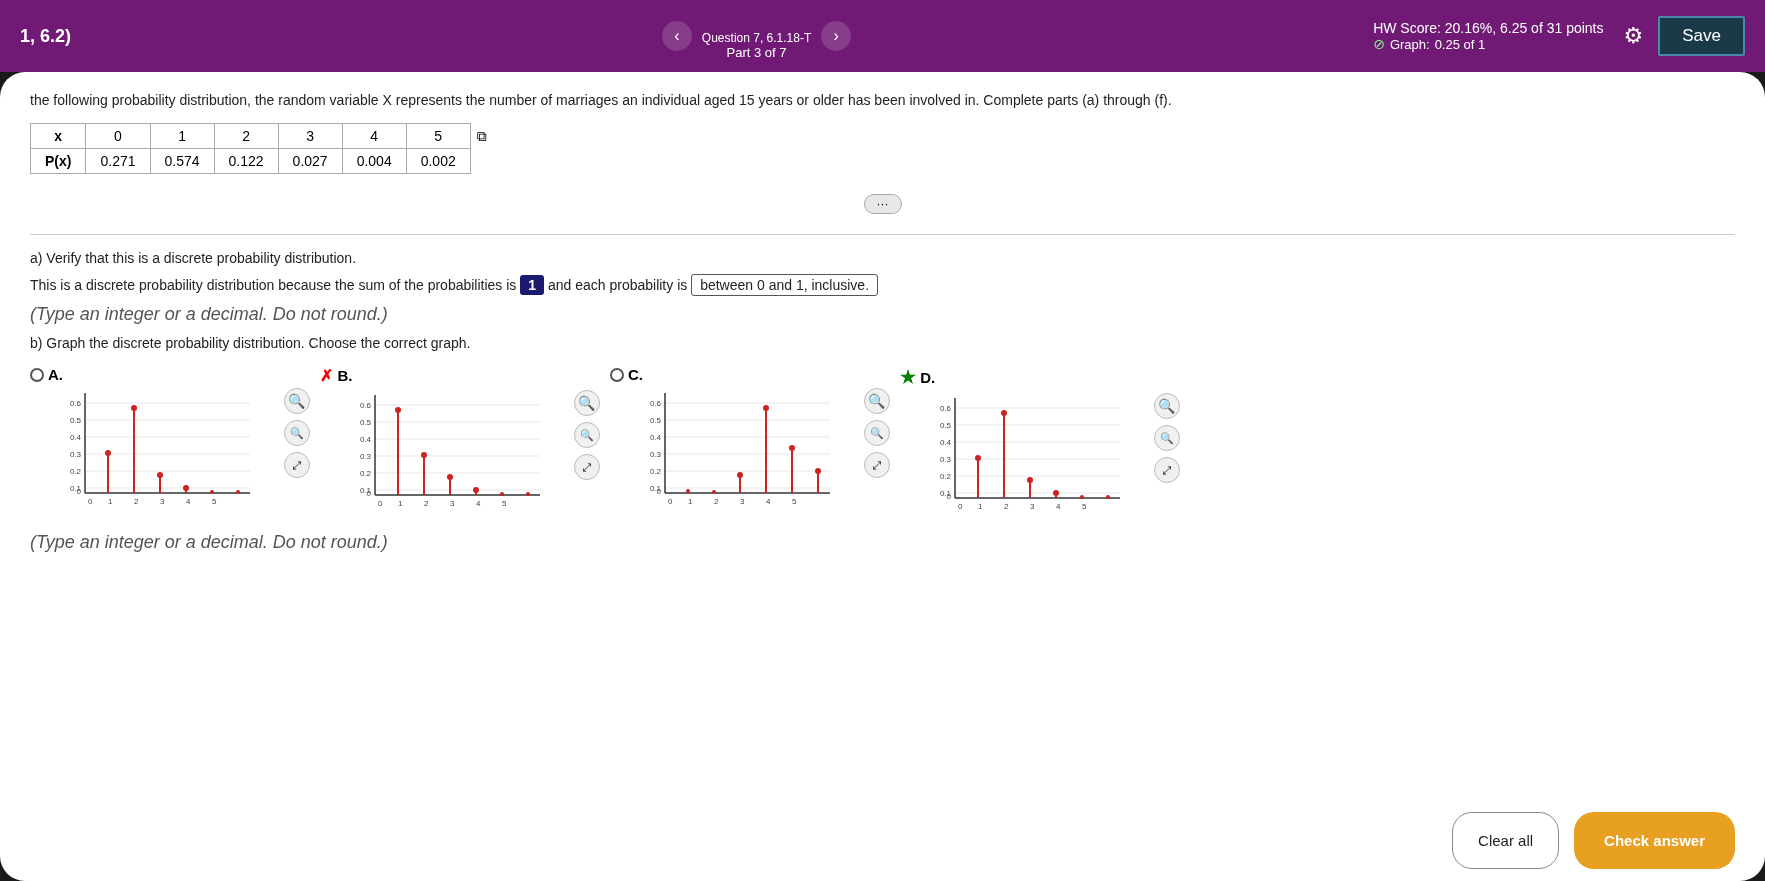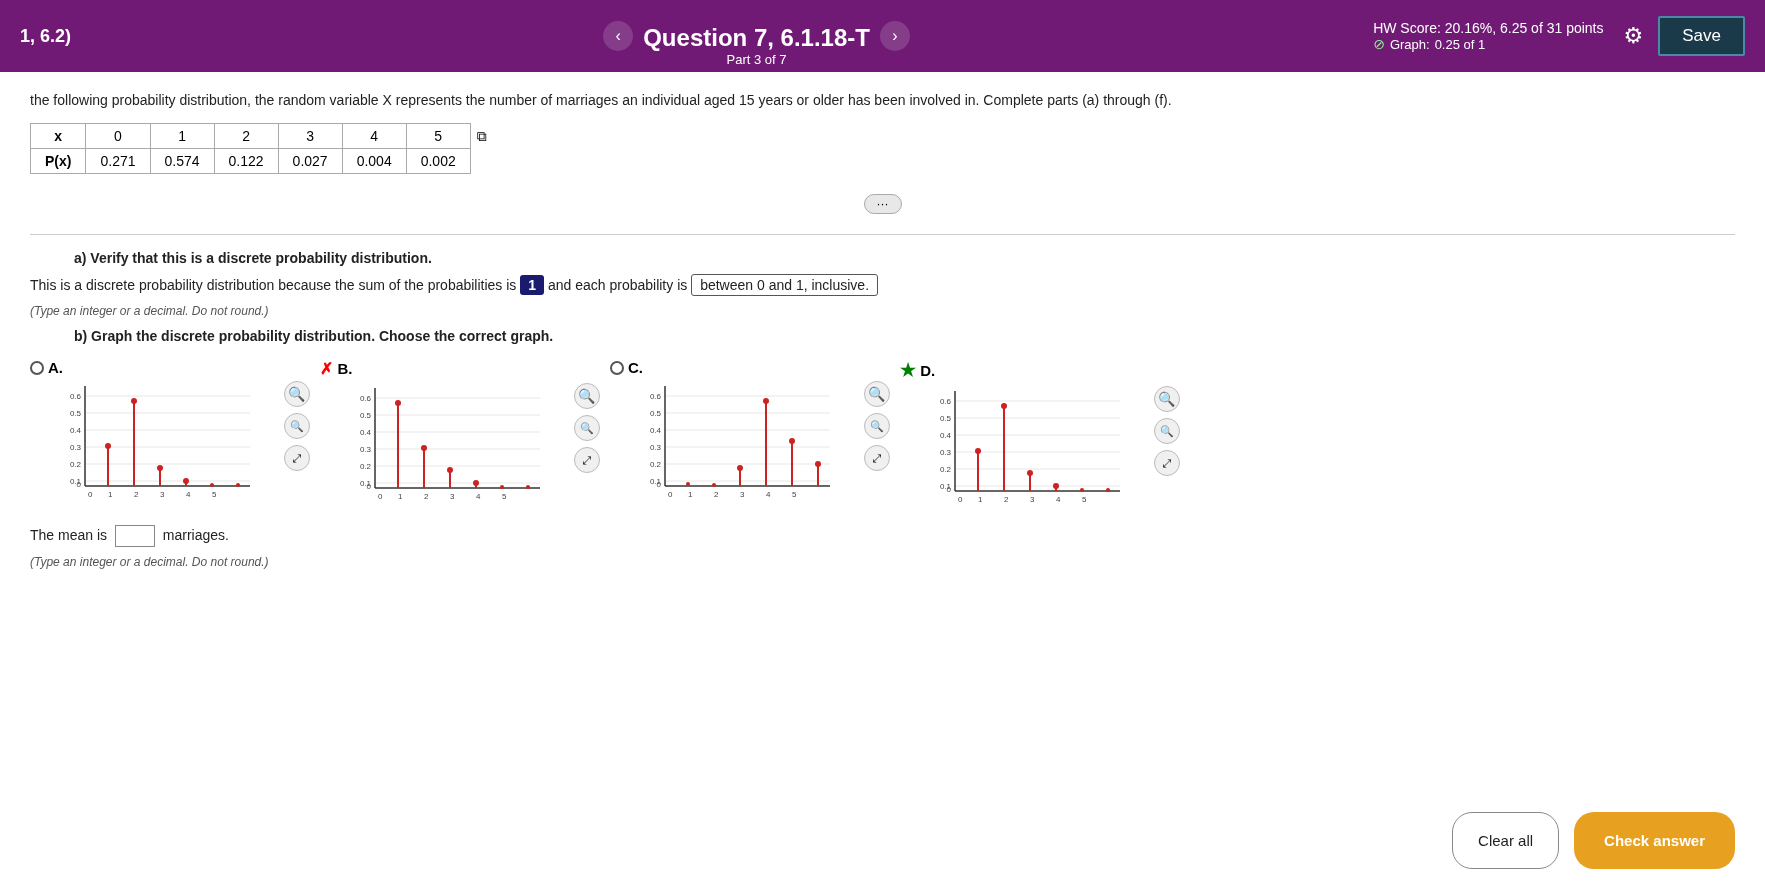--- a/index.html
+++ b/index.html
@@ -37,22 +37,22 @@
       cursor: pointer;
       font-size: 16px;
       display: flex;
       align-items: center;
       justify-content: center;
     }
     .question-title {
       text-align: center;
     }
     .question-title .main {
-      font-size: 24px;
-      font-weight: bold;
+      font-size: 12px;
+      font-weight: normal;
       margin-top: 18px;
     }
     .question-title .sub {
       font-size: 13px;
     }
     .header-score {
       text-align: right;
       margin-right: 20px;
     }
     .header-score .score-line {
@@ -84,20 +84,21 @@
       border-radius: 2px;
       font-size: 17px;
       cursor: pointer;
     }
 
     
     .content {
       background: white;
       padding: 20px 30px;
       min-height: 809px;
+      border-radius: 25px;
     }
 
     .intro-text {
       font-size: 14px;
       margin-bottom: 15px;
       color: #222;
     }
 
     
     .prob-table {
@@ -131,25 +132,24 @@
       border-top: 1px solid #ccc;
       margin: 15px 0;
     }
 
     .section-text {
       font-size: 14px;
       color: #222;
       margin-bottom: 8px;
     }
     .section-text.bold {
-      font-weight: bold;
-      margin-left: 44px;
+      font-weight: normal;
     }
     .hint-text {
-      font-size: 12px;
+      font-size: 18px;
       color: #555;
       font-style: italic;
       margin-bottom: 10px;
     }
 
     
     .answer-highlight {
       display: inline-block;
       background: #1a1a6e;
       color: white;
@@ -543,25 +543,20 @@
           <button class="icon-btn">🔍</button>
           <button class="icon-btn" style="font-size:11px;">🔍</button>
           <button class="icon-btn" style="font-size:11px;">⤢</button>
         </div>
       </div>
     </div>
 
   </div>
 
   <div class="mean-section">
-    <p class="section-text">
-      <span>The mean is</span>
-      <span class="mean-input-box">&nbsp;</span>
-      <span>marriages.</span>
-    </p>
     <p class="hint-text">(Type an integer or a decimal. Do not round.)</p>
   </div>
 
 </div>
 
 <div class="bottom-bar">
   <button class="clear-all-btn">Clear all</button>
   <button class="check-answer-btn">Check answer</button>
 </div>
 

